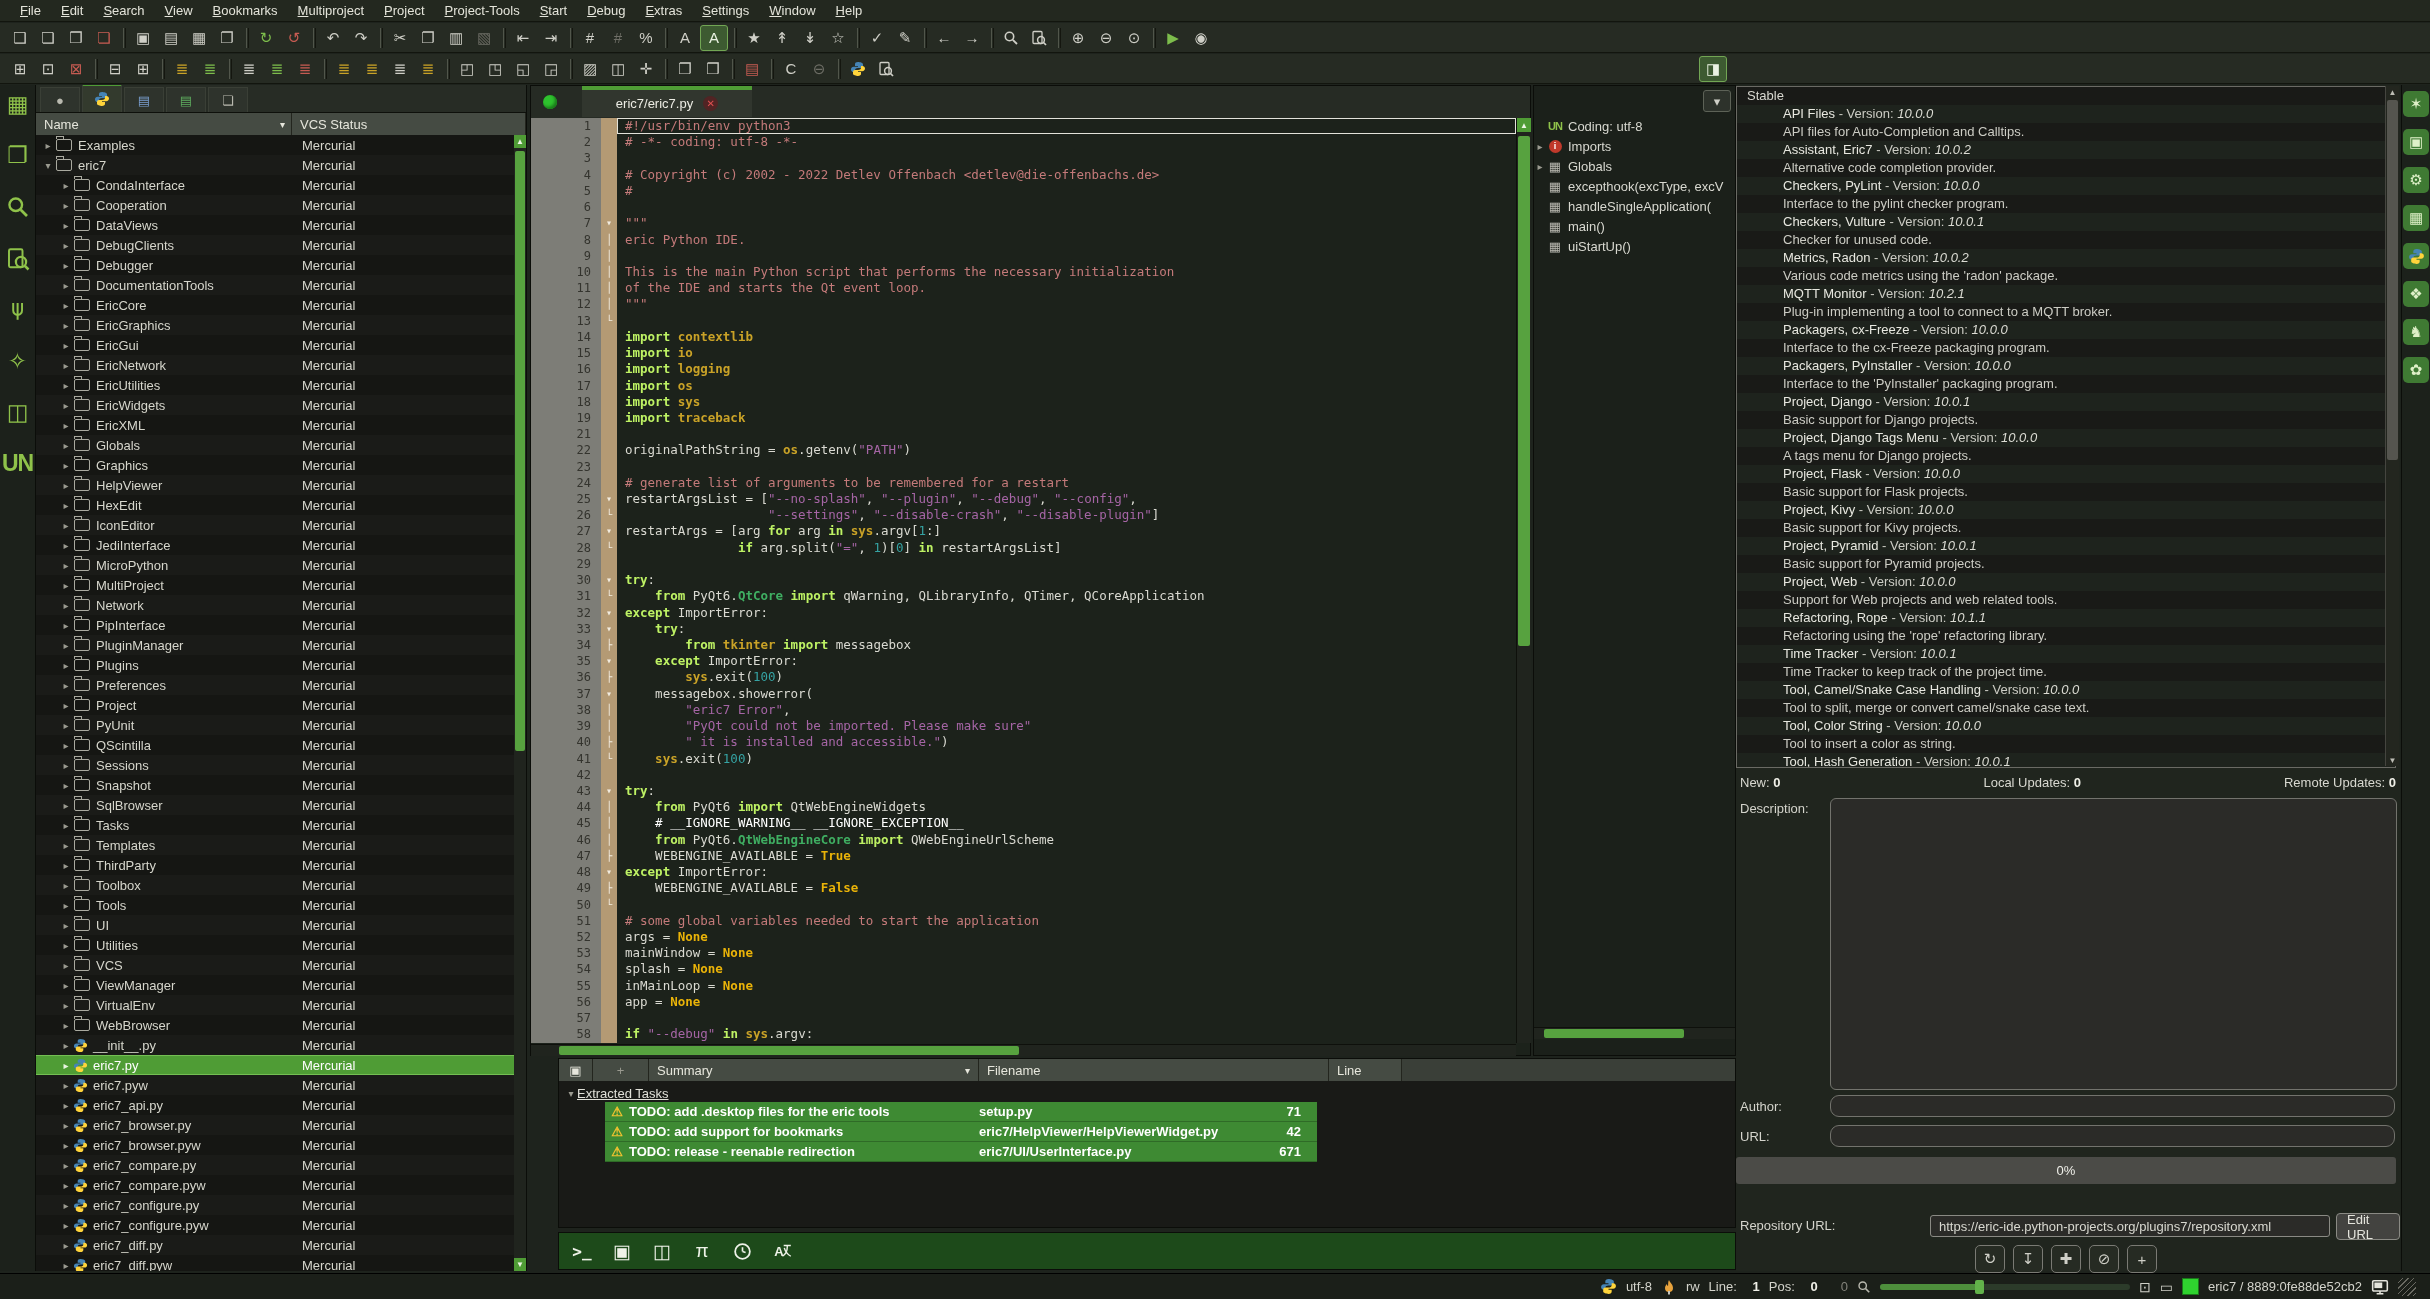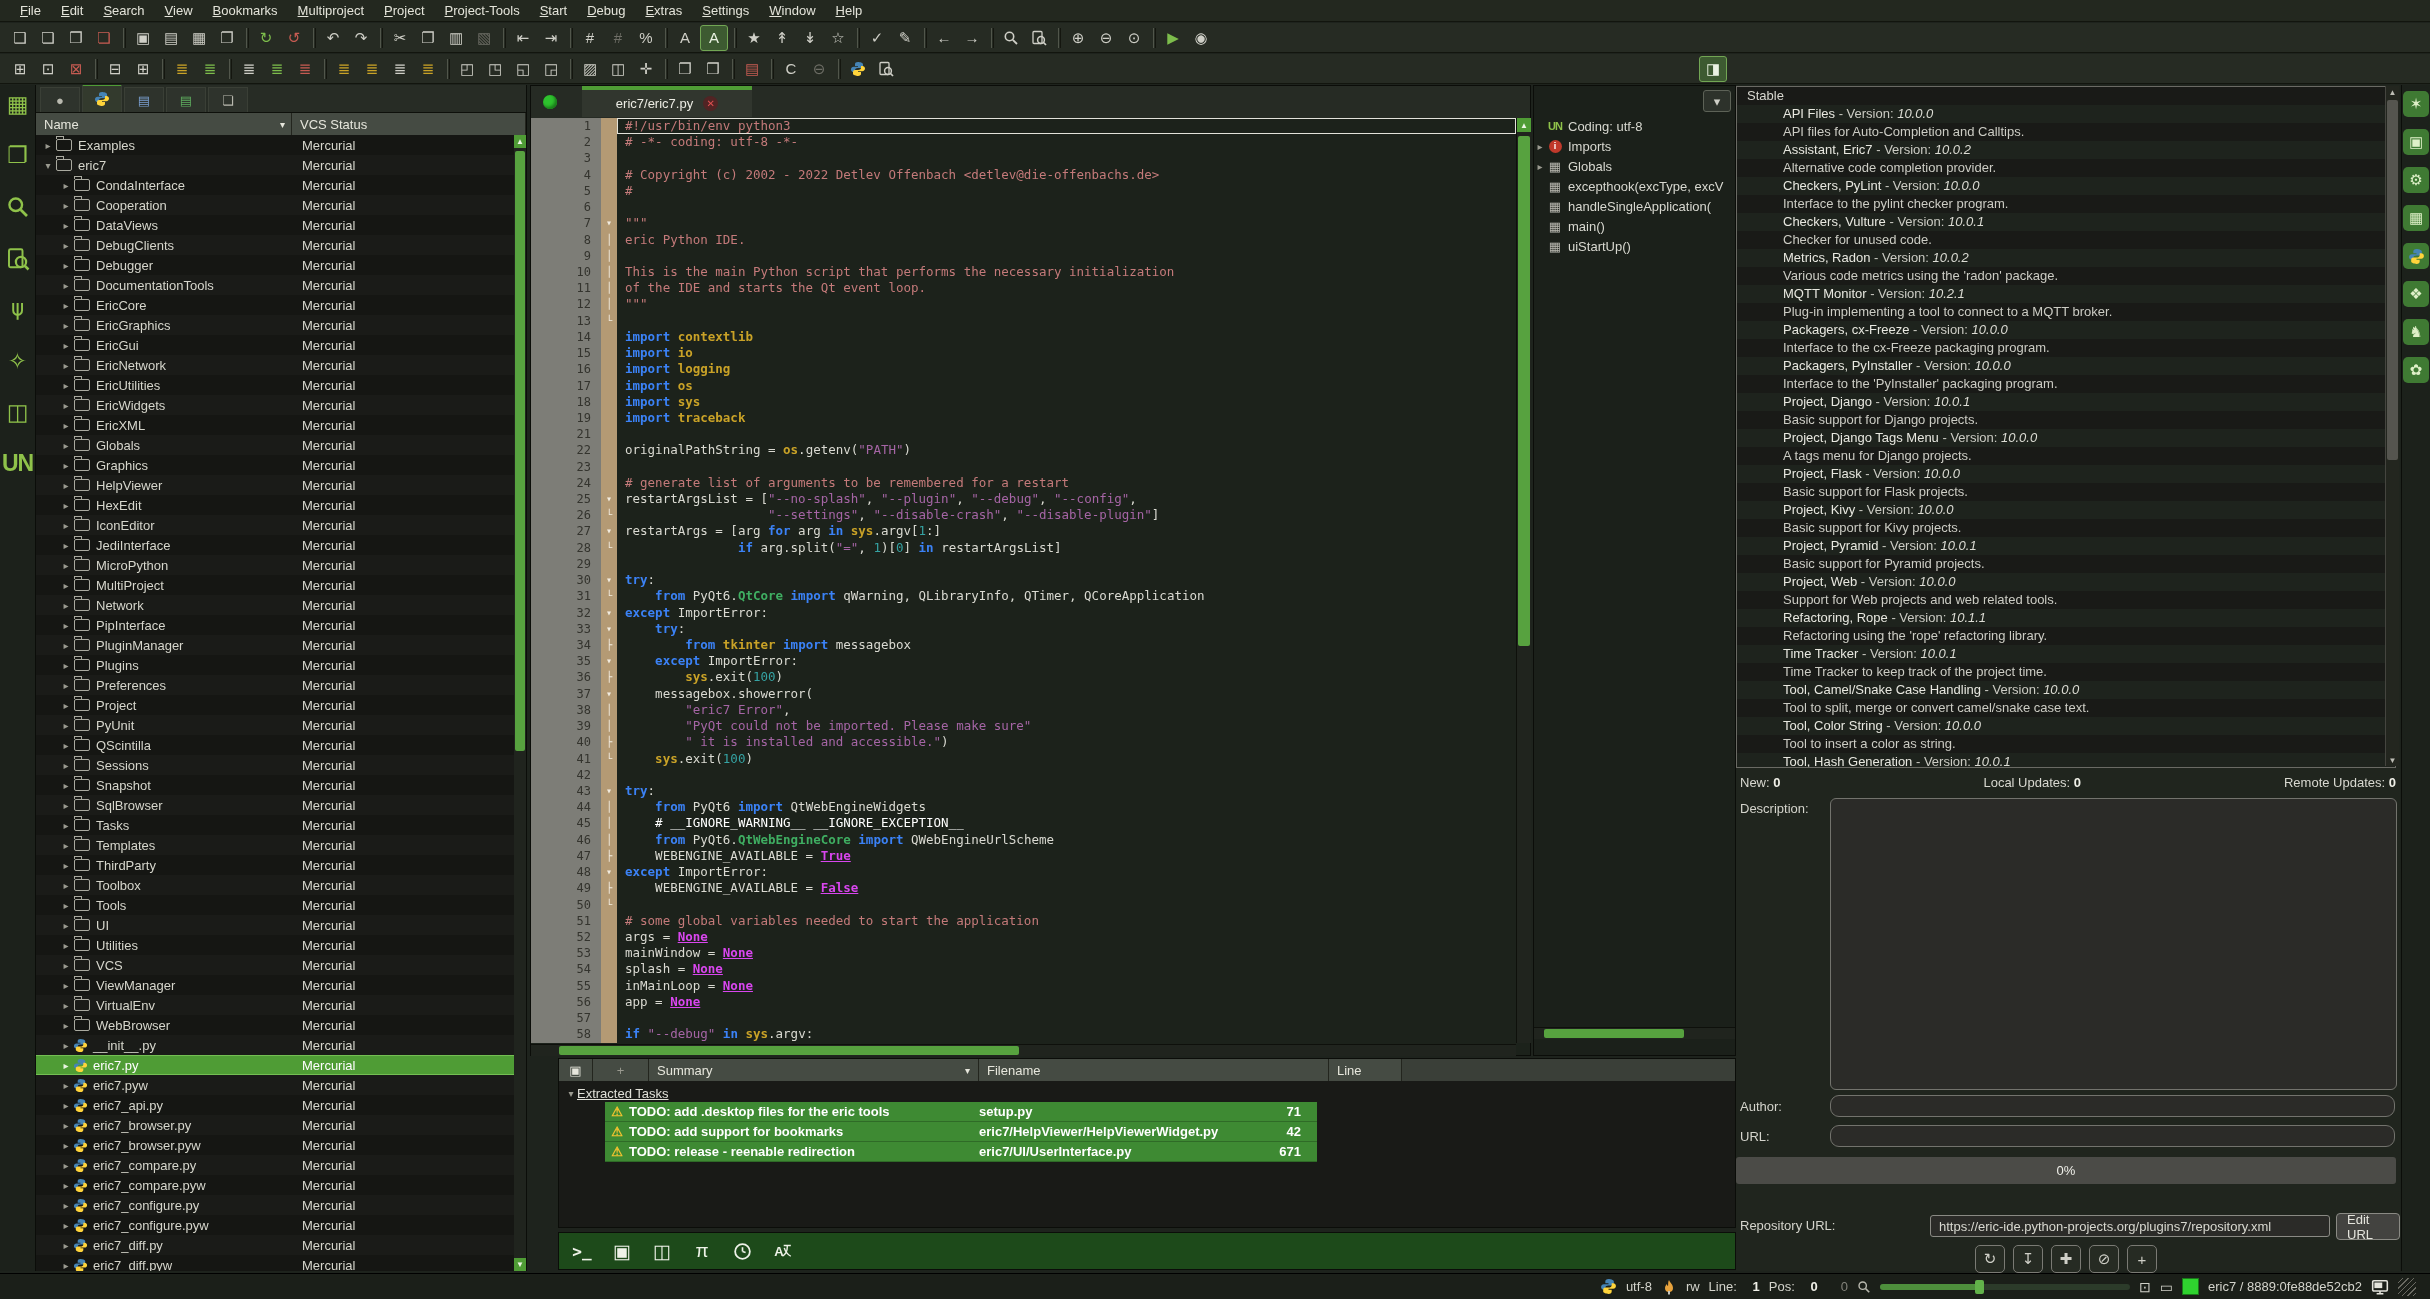--- a/index.html
+++ b/index.html
@@ -60,23 +60,23 @@
         display:flex;align-items:center;justify-content:center;gap:10px;box-sizing:border-box;color:#ecece4;}
   .etabclose{color:#e05050;background:#512424;border-radius:50%;width:15px;height:15px;font-size:10px;display:flex;align-items:center;justify-content:center;}
   .ecode{position:absolute;left:0;top:32px;width:985px;height:925px;overflow:hidden;}
   .gutterbg{position:absolute;left:0;top:0;width:70px;height:100%;background:#7d7d77;}
   .foldbg{position:absolute;left:70px;top:0;width:16px;height:100%;background:#b49a74;}
   .crow{position:relative;height:16.23px;display:flex;font-family:"DejaVu Sans Mono",monospace;font-size:12.5px;line-height:16.23px;}
   .cnum{flex:none;width:70px;color:#34342e;text-align:right;padding-right:10px;box-sizing:border-box;font-size:12px;}
   .cfold{flex:none;width:16px;color:#f2ece0;text-align:center;font-size:10px;}
   .ctext{flex:1;padding-left:8px;white-space:pre;overflow:hidden;}
   .crow.cur .ctext{outline:1px solid #e2e2da;outline-offset:-1px;}
-  .cm{color:#c47a7a;} .kw{color:#3b82f6;font-weight:bold;} .st{color:#a565a5;}
+  .cm{color:#c47a7a;} .kw{color:#bef264;font-weight:bold;} .st{color:#a565a5;}
   .md{color:#c9a227;font-weight:bold;} .cl{color:#3fae62;font-weight:bold;} .nm{color:#35a3a3;}
-  .bl{color:#d946ef;font-weight:bold;text-decoration:underline;} .tx{color:#dadad2;} .dm{color:#ffffff;}
+  .bl{color:#eab308;font-weight:bold;} .tx{color:#dadad2;} .dm{color:#ffffff;}
   .evscroll{position:absolute;left:985px;top:32px;width:14px;height:925px;background:#20241e;border-left:1px solid #0e100b;}
   .evarrow{width:14px;height:14px;background:#4f9c35;color:#eef5e6;font-size:8px;display:flex;align-items:center;justify-content:center;}
   .evthumb{position:absolute;left:1px;top:18px;width:12px;height:510px;background:#57a23f;border-radius:2px;}
   .ehscroll{position:absolute;left:0;top:958px;width:985px;height:11px;background:#20241e;border-top:1px solid #0e100b;}
   .ehthumb{position:absolute;left:28px;top:1px;height:9px;width:460px;background:#57a23f;border-radius:2px;}
   
   .outline{position:absolute;left:1533px;top:85px;width:203px;height:971px;background:#1b201a;border:1px solid #0b0d09;box-sizing:border-box;}
   .obtn{position:absolute;right:4px;top:4px;width:26px;height:20px;border:1px solid #5d6257;border-radius:3px;
         display:flex;align-items:center;justify-content:center;color:#cfcfc7;background:#2d322b;}
   .olist{position:absolute;left:0;top:30px;width:100%;}

